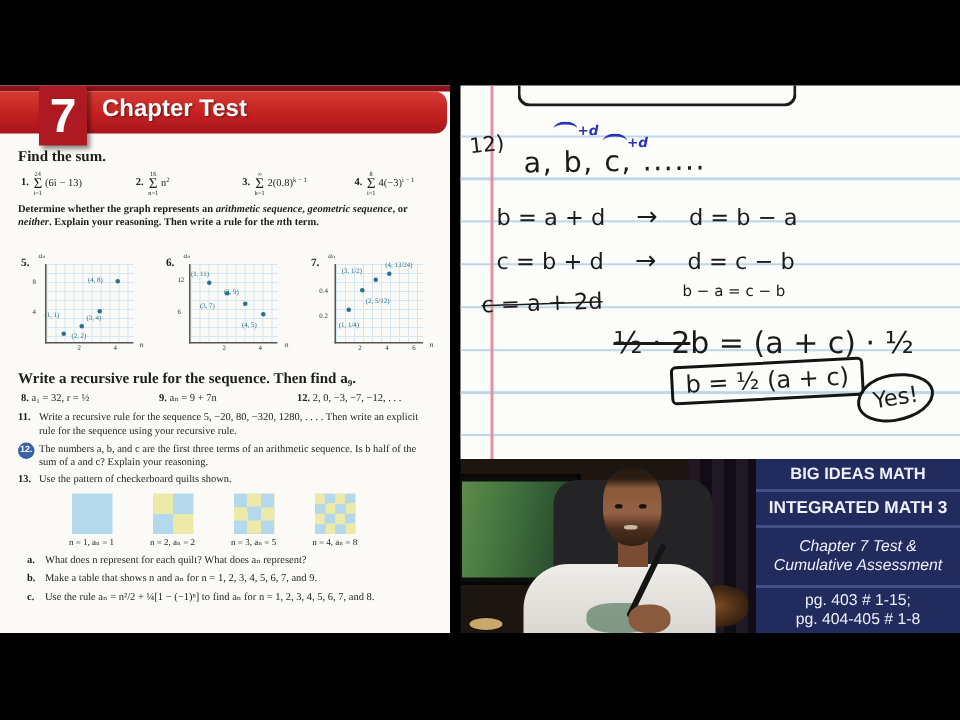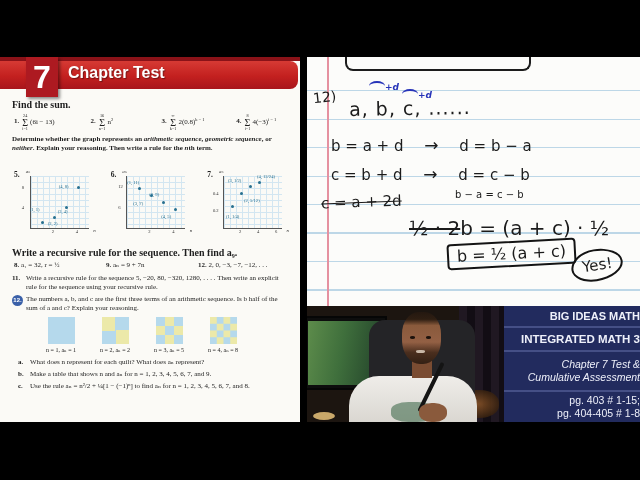--- a/index.html
+++ b/index.html
@@ -96,21 +96,21 @@
         background:linear-gradient(180deg,#241810 0%,#2e1e12 14%,#8a5a3c 26%,#936044 58%,#4a2e1e 78%,#332014 100%);}
   .eye{position:absolute;top:24px;width:5px;height:2.5px;border-radius:50%;background:#1c120c;}
   .eye.l{left:8px}.eye.r{left:24px}
   .mouth{position:absolute;top:38px;left:14px;width:9px;height:3px;border-radius:40%;background:#c9b8a8;}
   .pen{position:absolute;left:122px;top:54px;width:3.5px;height:54px;background:#141414;border-radius:2px;
        transform:rotate(26deg);}
   .hand{position:absolute;left:112px;top:97px;width:28px;height:19px;border-radius:45%;background:#8a5a3c;}
 
   
   .infopanel{position:absolute;left:504px;top:306px;width:136px;height:116px;background:#222b5e;
-             color:#eef0fa;font-family:"Liberation Sans",sans-serif;text-align:right;}
+             color:#eef0fa;font-family:"Liberation Sans",sans-serif;text-align:center;}
   .ip-row{border-bottom:2px solid #454f86;display:flex;flex-direction:column;justify-content:center;}
   .ip-1{height:20px;font-weight:bold;font-size:11px;}
   .ip-2{height:22px;font-weight:bold;font-size:11.5px;}
   .ip-3{height:38px;font-size:10.5px;line-height:1.25;font-style:italic;}
   .ip-4{height:30px;font-size:10.5px;line-height:1.25;border-bottom:none;}
 </style>
 </head>
 <body>
 
 <div id="screen">
@@ -241,20 +241,24 @@
       <div class="para">
         <span class="pnum">11.</span>
         <span class="ptext">Write a recursive rule for the sequence 5, −20, 80, −320, 1280, . . . . Then write an explicit rule for the sequence using your recursive rule.</span>
       </div>
 
       <div class="para">
         <span class="badge12">12.</span>
         <span class="ptext">The numbers a, b, and c are the first three terms of an arithmetic sequence. Is b half of the sum of a and c? Explain your reasoning.</span>
       </div>
 
+      <div class="para">
+        <span class="pnum">13.</span>
+        <span class="ptext">Use the pattern of checkerboard quilts shown.</span>
+      </div>
 
       <div class="quilt-row">
         <div class="quilt-item">
           <div class="quilt q1"></div>
           <div class="qcap">n = 1, aₙ = 1</div>
         </div>
         <div class="quilt-item">
           <div class="quilt q2"></div>
           <div class="qcap">n = 2, aₙ = 2</div>
         </div>

